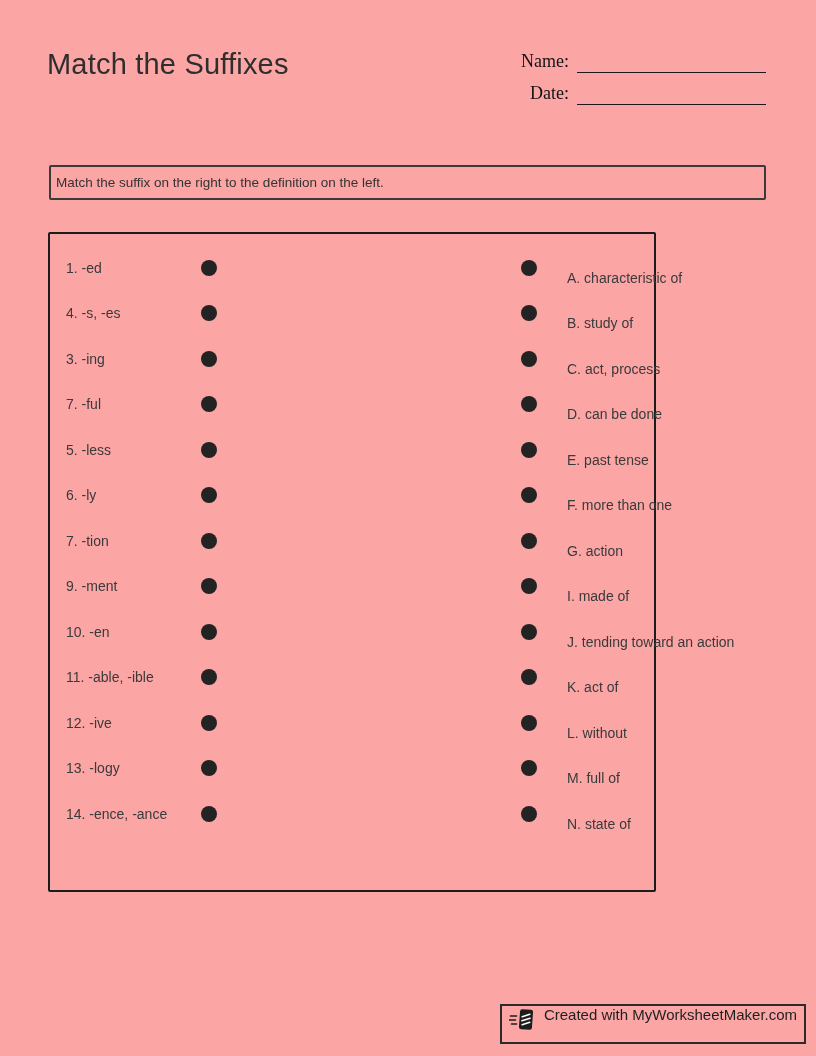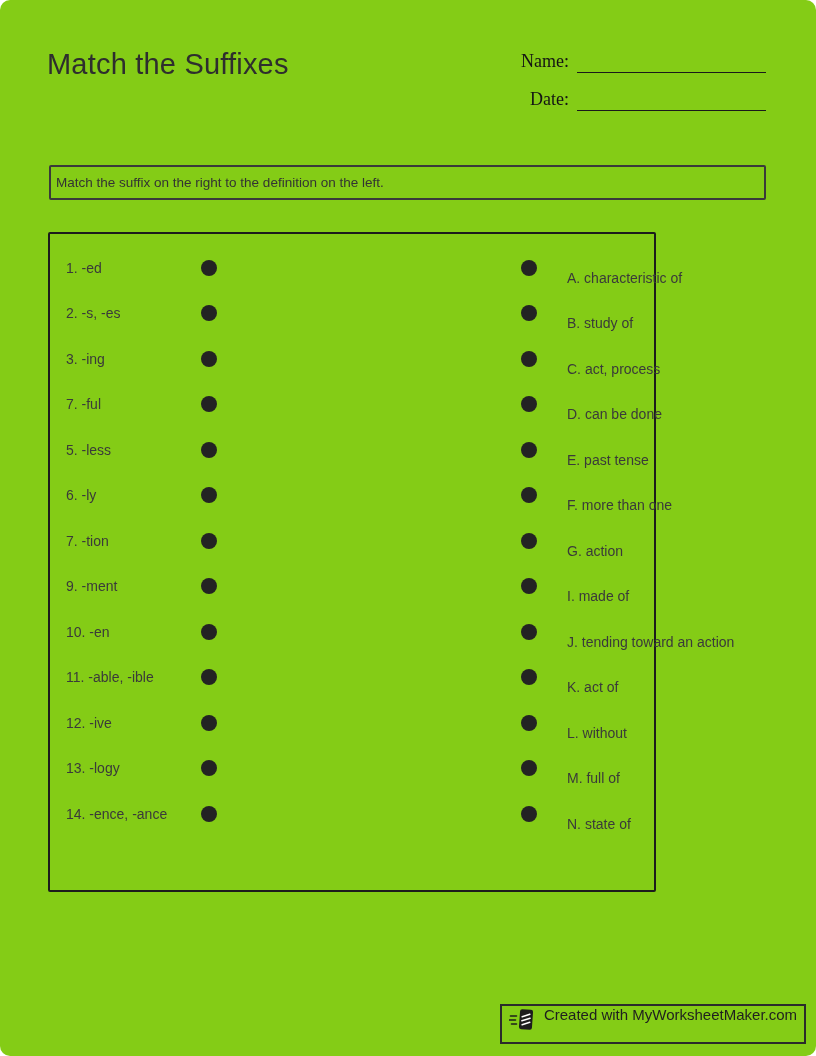--- a/index.html
+++ b/index.html
@@ -2,29 +2,29 @@
 <html><head>
 <meta charset="utf-8">
 <style>
   * { margin:0; padding:0; box-sizing:border-box; }
   html, body { background:#ffffff; }
   body {
     width:816px; height:1056px;
     font-family:"Liberation Sans", sans-serif;
     position:relative; overflow:hidden;
   }
-  .page { position:absolute; inset:0; background:#84cc16;border-radius:10px; }
+  .page { position:absolute; inset:0; background:#fca5a5; }
 
   
   .title {
     position:absolute; left:47px; top:48px;
     font-size:29px; font-weight:400; color:#2e2e2e; letter-spacing:0.2px;
   }
   .namedate { position:absolute; top:50px; right:50px; width:280px; }
-  .nd-row { display:flex; justify-content:flex-end; align-items:flex-end; margin-bottom:15px; }
+  .nd-row { display:flex; justify-content:flex-end; align-items:flex-end; margin-bottom:9px; }
   .nd-label { font-family:"Liberation Serif", serif; font-size:18px; color:#141414; margin-right:8px; line-height:1.2; }
   .nd-line { width:189px; height:23px; border-bottom:1.5px solid #1a1a1a; }
 
   
   .instruction-box {
     position:absolute; left:49px; top:165px; width:717px; height:35px;
     border:2px solid #3a3a3a; border-radius:2px;
     display:flex; align-items:center; padding-left:5px;
     font-size:13.5px; color:#333333;
   }
@@ -80,21 +80,21 @@
   </div>
 
   <div class="main-box" id="rows">
       <div class="row">
         <span class="left-label">1. -ed</span>
         <span class="dot dot-left"></span>
         <span class="dot dot-right"></span>
         <span class="right-label">A. characteristic of</span>
       </div>
       <div class="row">
-        <span class="left-label">2. -s, -es</span>
+        <span class="left-label">4. -s, -es</span>
         <span class="dot dot-left"></span>
         <span class="dot dot-right"></span>
         <span class="right-label">B. study of</span>
       </div>
       <div class="row">
         <span class="left-label">3. -ing</span>
         <span class="dot dot-left"></span>
         <span class="dot dot-right"></span>
         <span class="right-label">C. act, process</span>
       </div>

